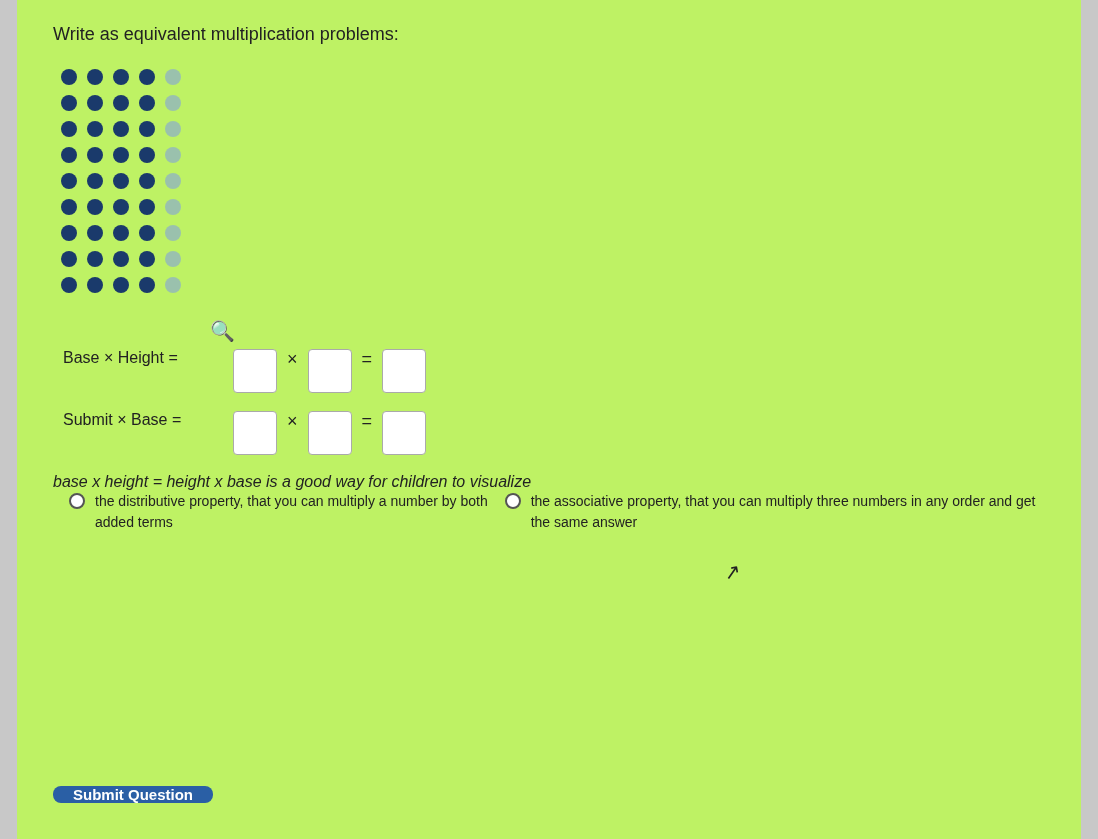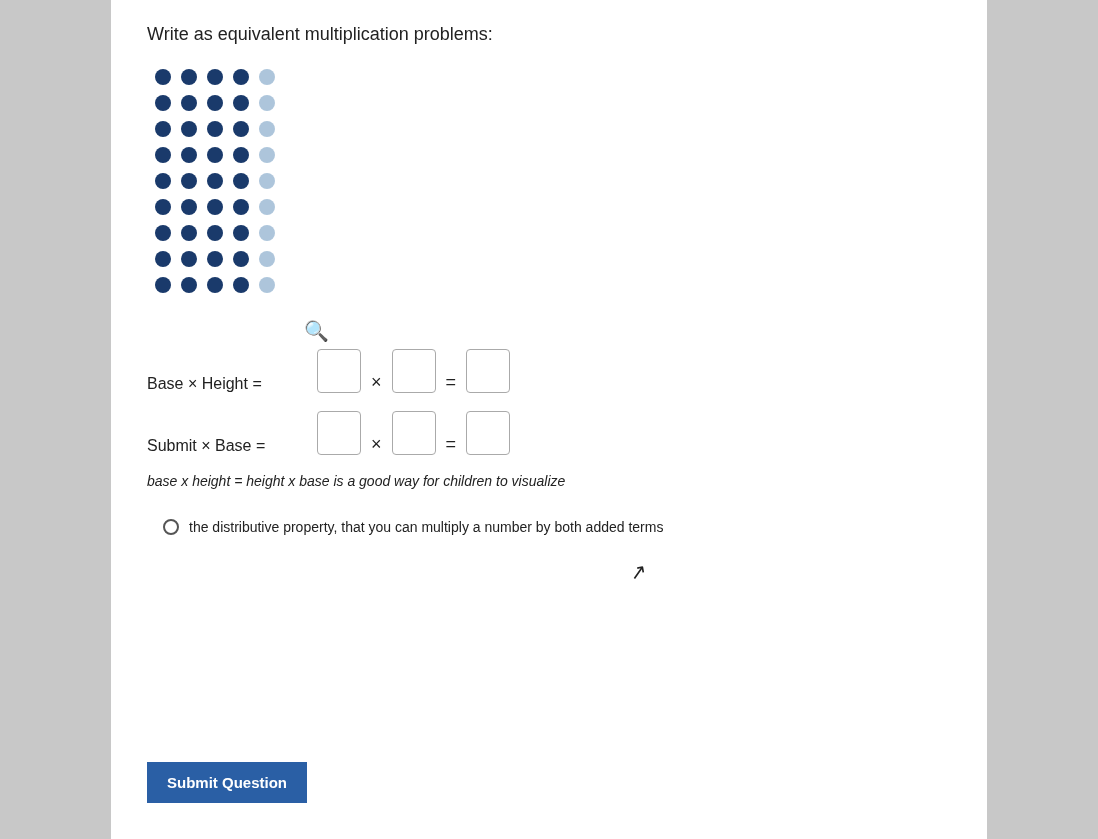--- a/index.html
+++ b/index.html
@@ -8,22 +8,22 @@
       background: #c8c8c8;
       font-family: Arial, sans-serif;
       width: 1098px;
       min-height: 839px;
       display: flex;
       align-items: flex-start;
       justify-content: center;
     }
 
     .page-container {
-      background: #ffffff;
-      width: 876px;
+      background: #bef264;
+      width: 1064px;
       min-height: 839px;
       padding: 24px 36px 36px 36px;
       position: relative;
     }
 
     .question-title {
       font-size: 18px;
       color: #222;
       margin-bottom: 24px;
       font-weight: normal;
@@ -64,25 +64,26 @@
     }
 
     .magnifier-icon {
       font-size: 20px;
       color: #555;
       margin-right: 8px;
     }
 
     .equation-row {
       display: flex;
-      align-items: flex-end;
+      align-items: flex-start;
       gap: 10px;
       margin-bottom: 18px;
       font-size: 16px;
       color: #222;
+      margin-left: 10px;
     }
 
     .eq-label {
       font-size: 16px;
       color: #222;
       min-width: 160px;
     }
 
     .eq-box {
       width: 44px;
@@ -92,23 +93,23 @@
       border-radius: 4px;
       display: inline-block;
     }
 
     .eq-symbol {
       font-size: 18px;
       color: #222;
     }
 
     .explanation-text {
-      font-size: 14px;
-      color: #222;
-      margin-bottom: 28px;
+      font-size: 16px;
+      color: #222;
+      margin-bottom: 0;
       font-style: italic;
     }
 
     .options-container {
       display: flex;
       flex-direction: row;
       gap: 14px;
       margin-bottom: 30px;
       padding-left: 16px;
     }
@@ -136,23 +137,23 @@
     .option-text {
       font-size: 14px;
       color: #222;
       line-height: 1.5;
     }
 
     .submit-button {
       background: #2a5fa5;
       color: white;
       border: none;
-      padding: 12px 20px;
+      padding: 0 20px;
       font-size: 15px;
-      border-radius: 0;
+      border-radius: 8px;
       cursor: pointer;
       font-weight: bold;
       position: absolute;
       bottom: 36px;
       left: 36px;
     }
 
     .arrow-cursor {
       position: absolute;
       right: 340px;
@@ -250,20 +251,24 @@
       <div class="eq-box"></div>
     </div>
 
     <div class="explanation-text">base x height = height x base is a good way for children to visualize</div>
 
     <div class="options-container">
       <div class="option-row">
         <div class="radio-circle"></div>
         <span class="option-text">the distributive property, that you can multiply a number by both added terms</span>
       </div>
+      <div class="option-row">
+        <div class="radio-circle"></div>
+        <span class="option-text">the associative property, that you can multiply three numbers in any order and get the same answer</span>
+      </div>
     </div>
 
   </div>
 
   <div class="arrow-cursor">↗</div>
 
   <button class="submit-button">Submit Question</button>
 
 </div>
 

